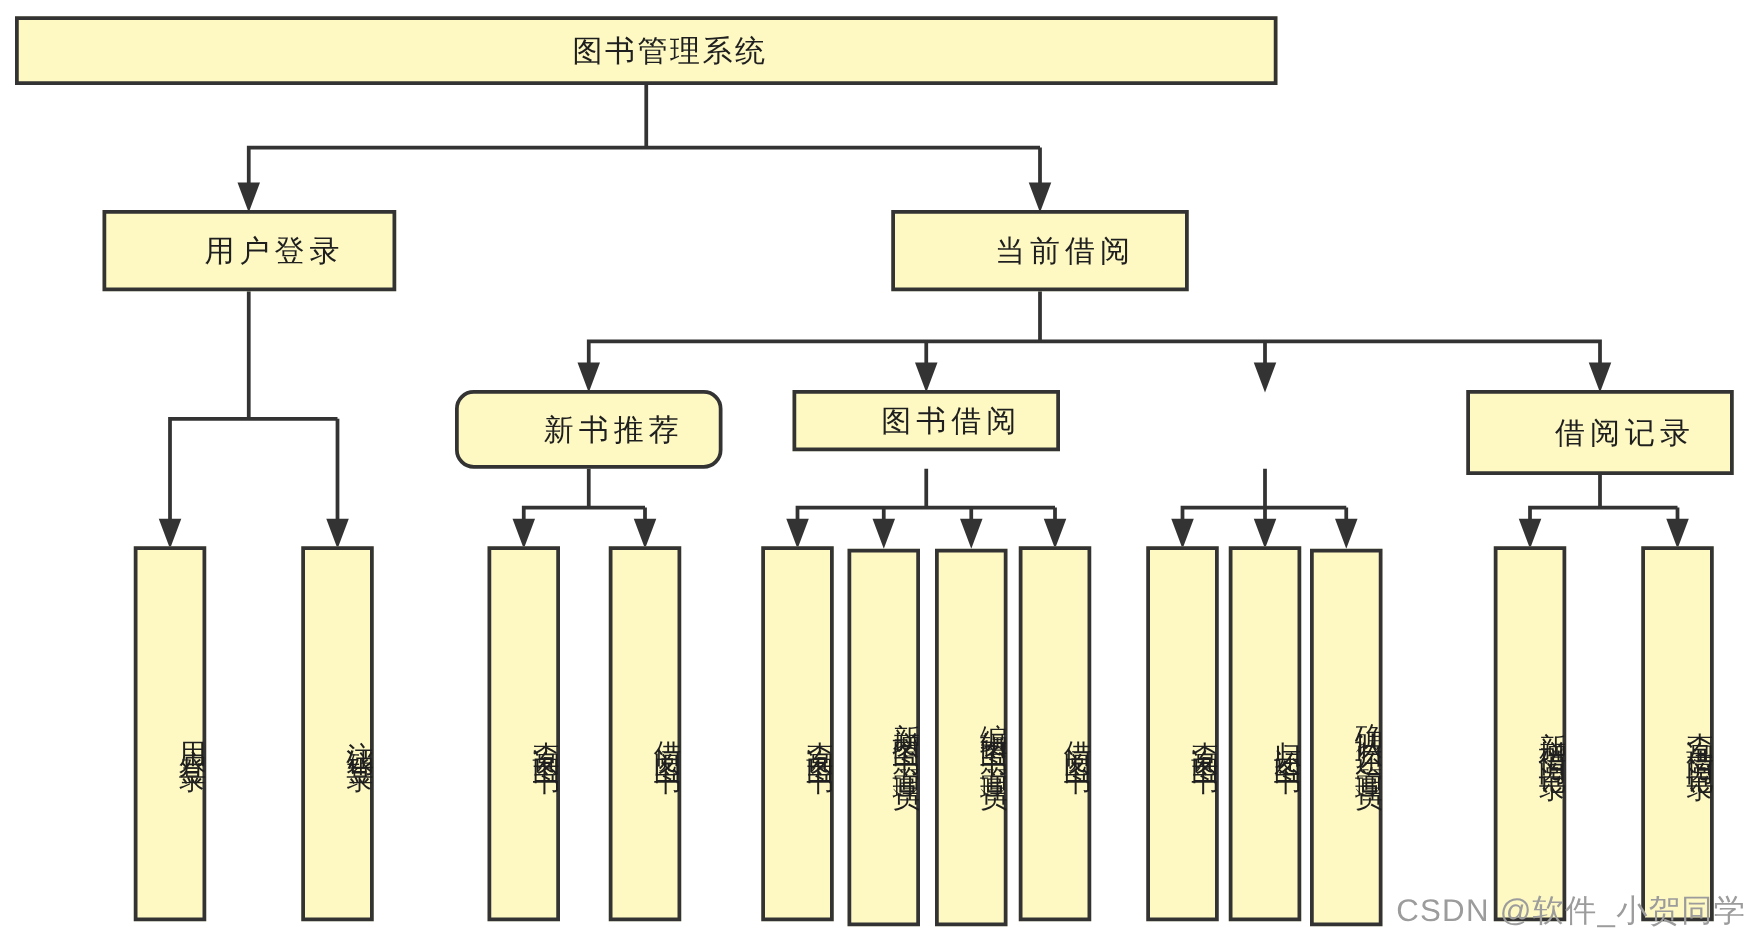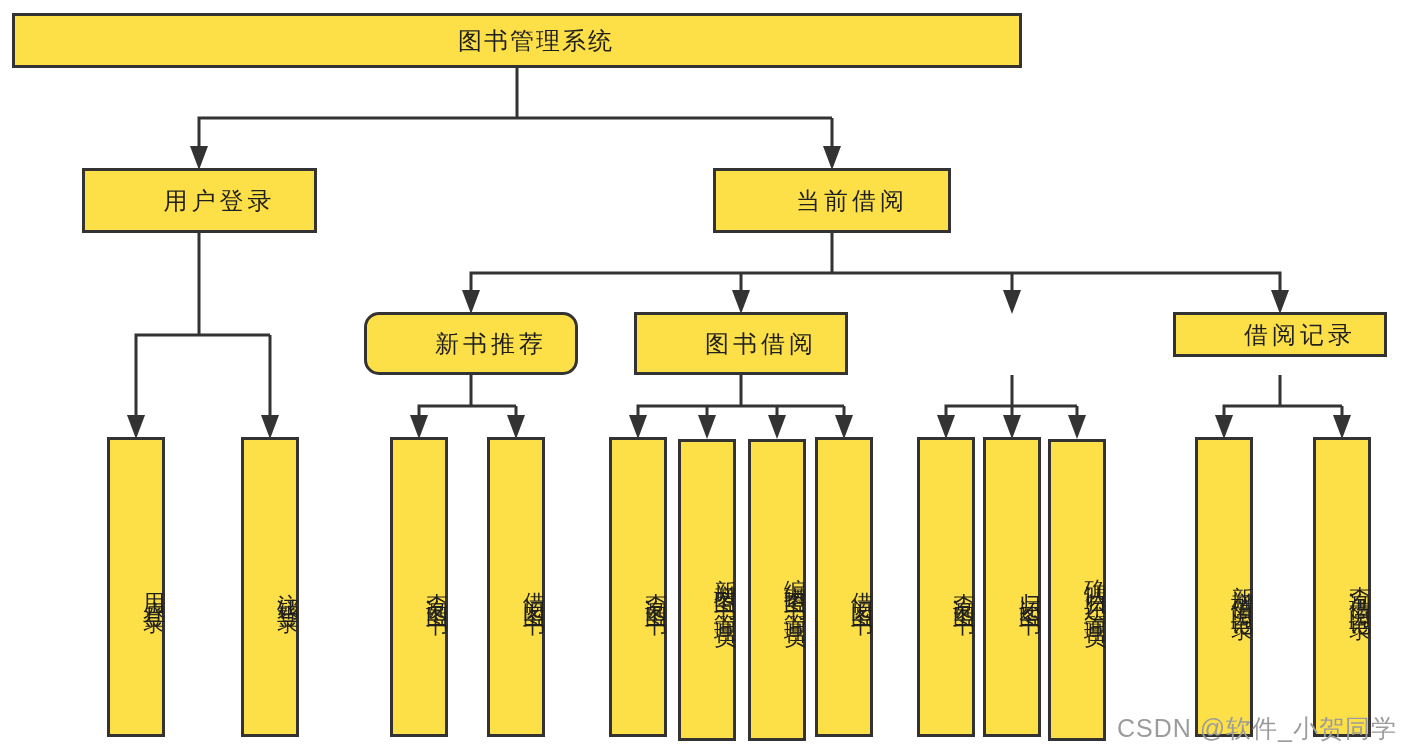--- a/index.html
+++ b/index.html
@@ -23,21 +23,21 @@
   .connectors{
     position:absolute;
     left:0;top:0;
     width:1405px;height:747px;
     z-index:1;
   }
   .node{
     position:absolute;
     box-sizing:border-box;
     border:3px solid var(--line);
-    background:#fde047;
+    background:#fef9c3;
     display:flex;
     align-items:center;
     justify-content:center;
     color:var(--text);
     z-index:2;
     padding-left:36px;
   }
   .h-node{
     font-size:24px;
     letter-spacing:4px;
@@ -118,22 +118,22 @@
       <polygon points="1333,415 1351,415 1342,439"></polygon>
     </g>
   </svg>
 
   <div class="node root-node" style="left:12px;top:13px;width:1010px;height:55px;">图书管理系统</div>
 
   <div class="node h-node" style="left:82px;top:168px;width:235px;height:65px;">用户登录</div>
   <div class="node h-node" style="left:713px;top:168px;width:238px;height:65px;">当前借阅</div>
 
   <div class="node h-node" style="left:364px;top:312px;width:214px;height:63px;border-radius:15px;">新书推荐</div>
-  <div class="node h-node" style="left:634px;top:312px;width:214px;height:63px;">图书借阅</div>
-  <div class="node h-node" style="left:1173px;top:312px;width:214px;height:45px;">借阅记录</div>
+  <div class="node h-node" style="left:634px;top:312px;width:214px;height:49px;">图书借阅</div>
+  <div class="node h-node" style="left:1173px;top:312px;width:214px;height:68px;">借阅记录</div>
 
   <div class="node v-node" style="left:107px;top:437px;width:58px;height:300px;">用户登录</div>
   <div class="node v-node" style="left:241px;top:437px;width:58px;height:300px;">注销登录</div>
 
   <div class="node v-node" style="left:390px;top:437px;width:58px;height:300px;">查询图书</div>
   <div class="node v-node" style="left:487px;top:437px;width:58px;height:300px;">借阅图书</div>
 
   <div class="node v-node" style="left:609px;top:437px;width:58px;height:300px;">查询图书</div>
   <div class="node v-node" style="left:678px;top:439px;width:58px;height:302px;">新增图书（管理员）</div>
   <div class="node v-node" style="left:748px;top:439px;width:58px;height:302px;">编辑图书（管理员）</div>

